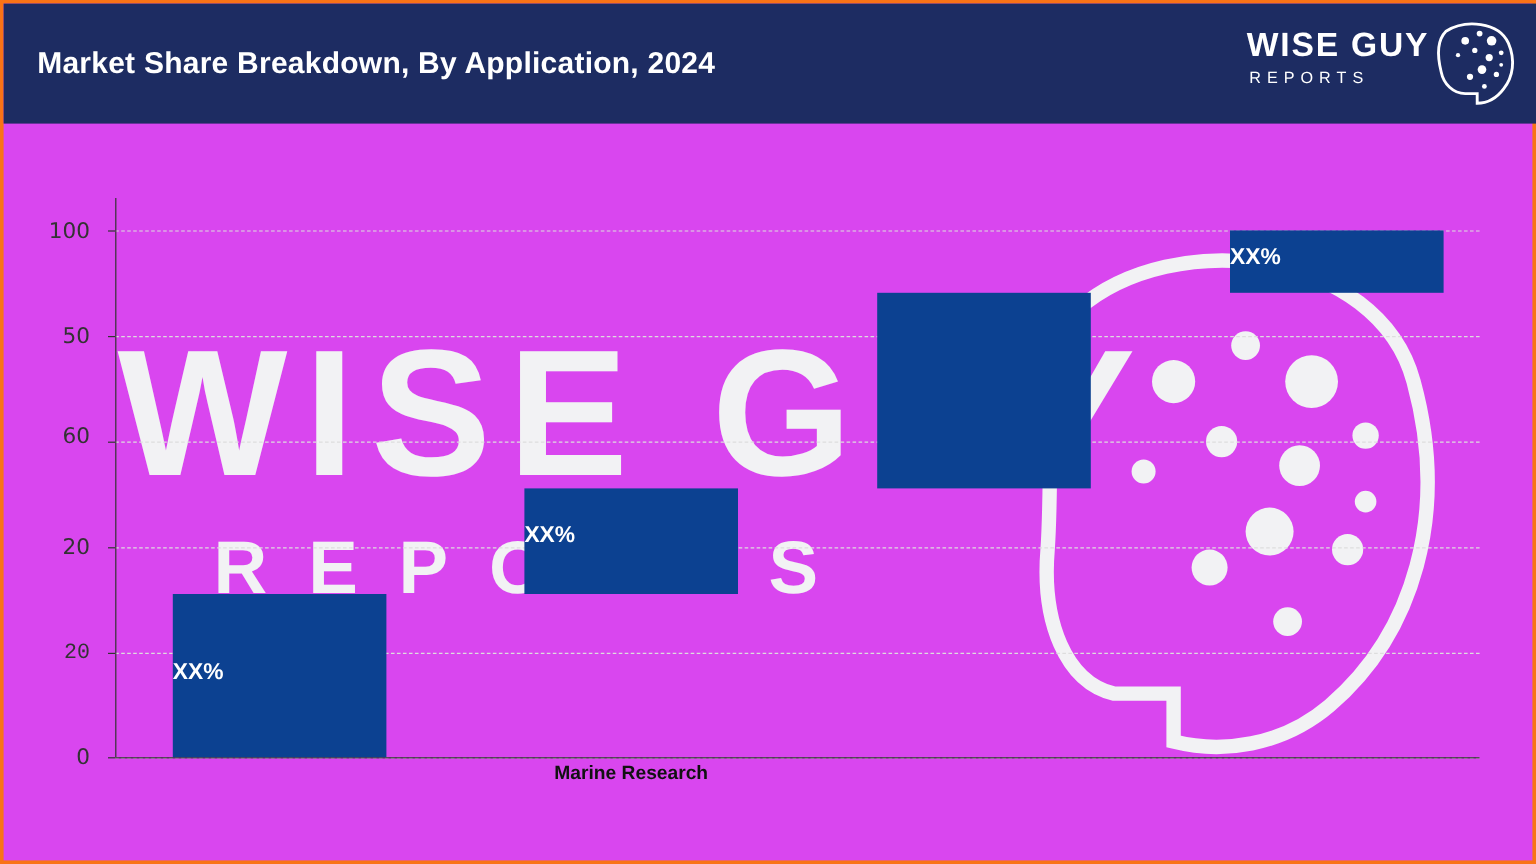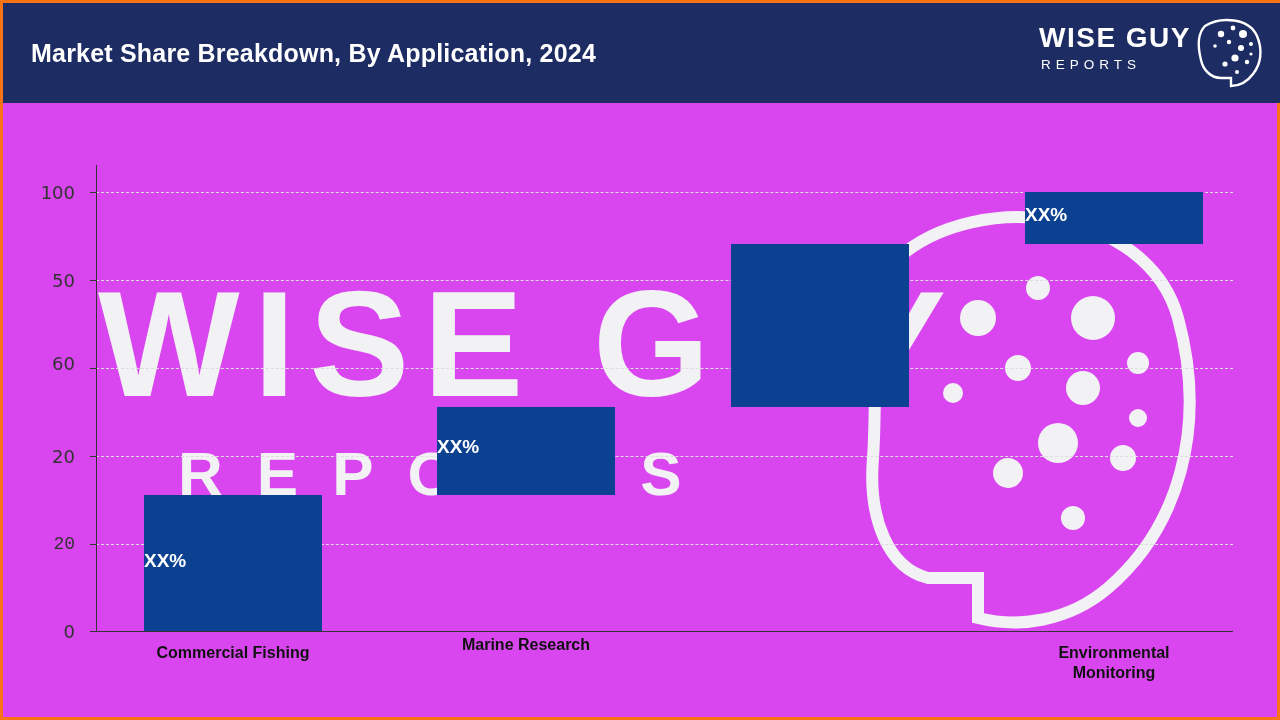--- a/index.html
+++ b/index.html
@@ -263,18 +263,16 @@
       <div class="bar-label" style="left:141px;top:447px;width:178px;">XX%</div>
 
       <div class="bar" style="left:434px;top:304px;width:178px;height:88px;"></div>
       <div class="bar-label" style="left:434px;top:333px;width:178px;">XX%</div>
 
       <div class="bar" style="left:728px;top:141px;width:178px;height:163px;"></div>
 
       <div class="bar" style="left:1022px;top:89px;width:178px;height:52px;"></div>
       <div class="bar-label" style="left:1022px;top:101px;width:178px;">XX%</div>
 
-      <div class="cat-label" style="left:120px;top:540px;width:220px;">Commercial Fishing</div>
       <div class="cat-label" style="left:413px;top:532px;width:220px;">Marine Research</div>
-      <div class="cat-label" style="left:1035px;top:540px;width:152px;">Environmental Monitoring</div>
     </div>
   </div>
 </div>
 
 </body></html>

